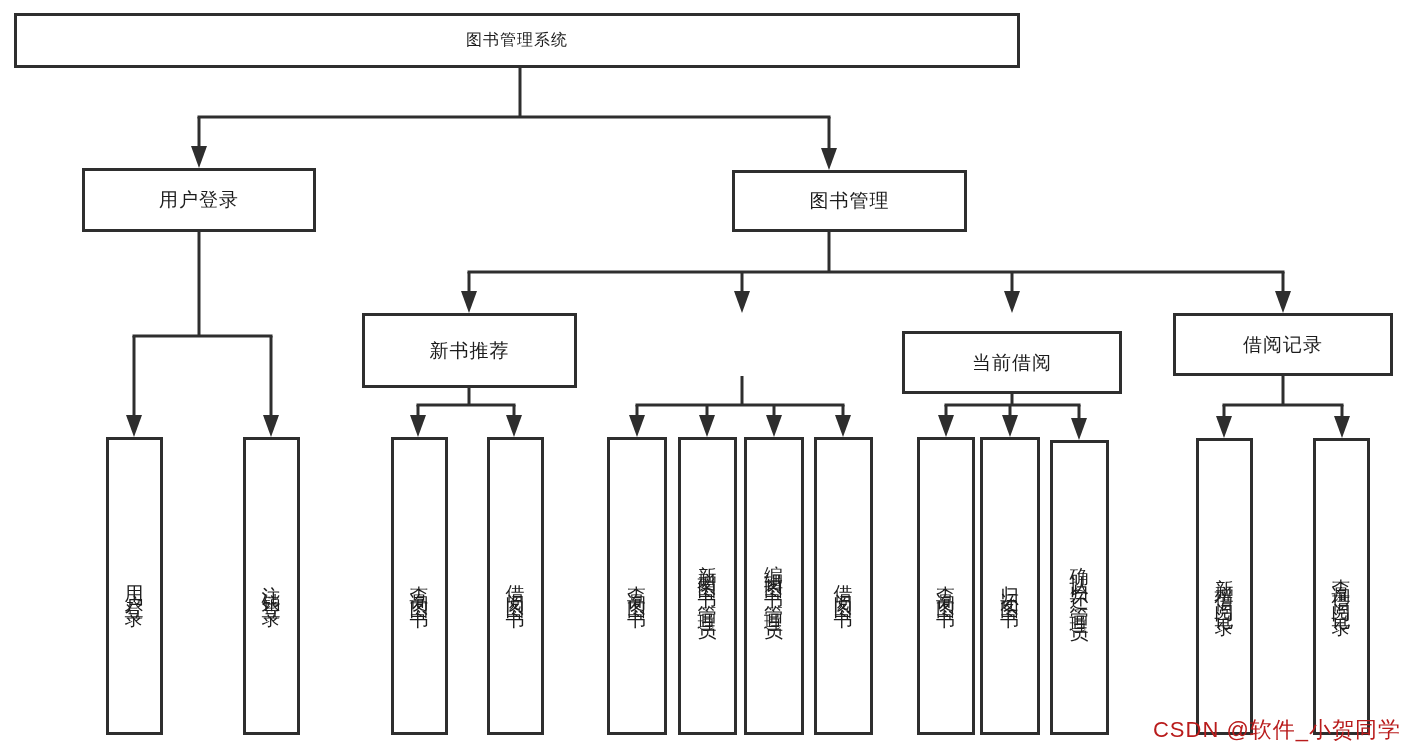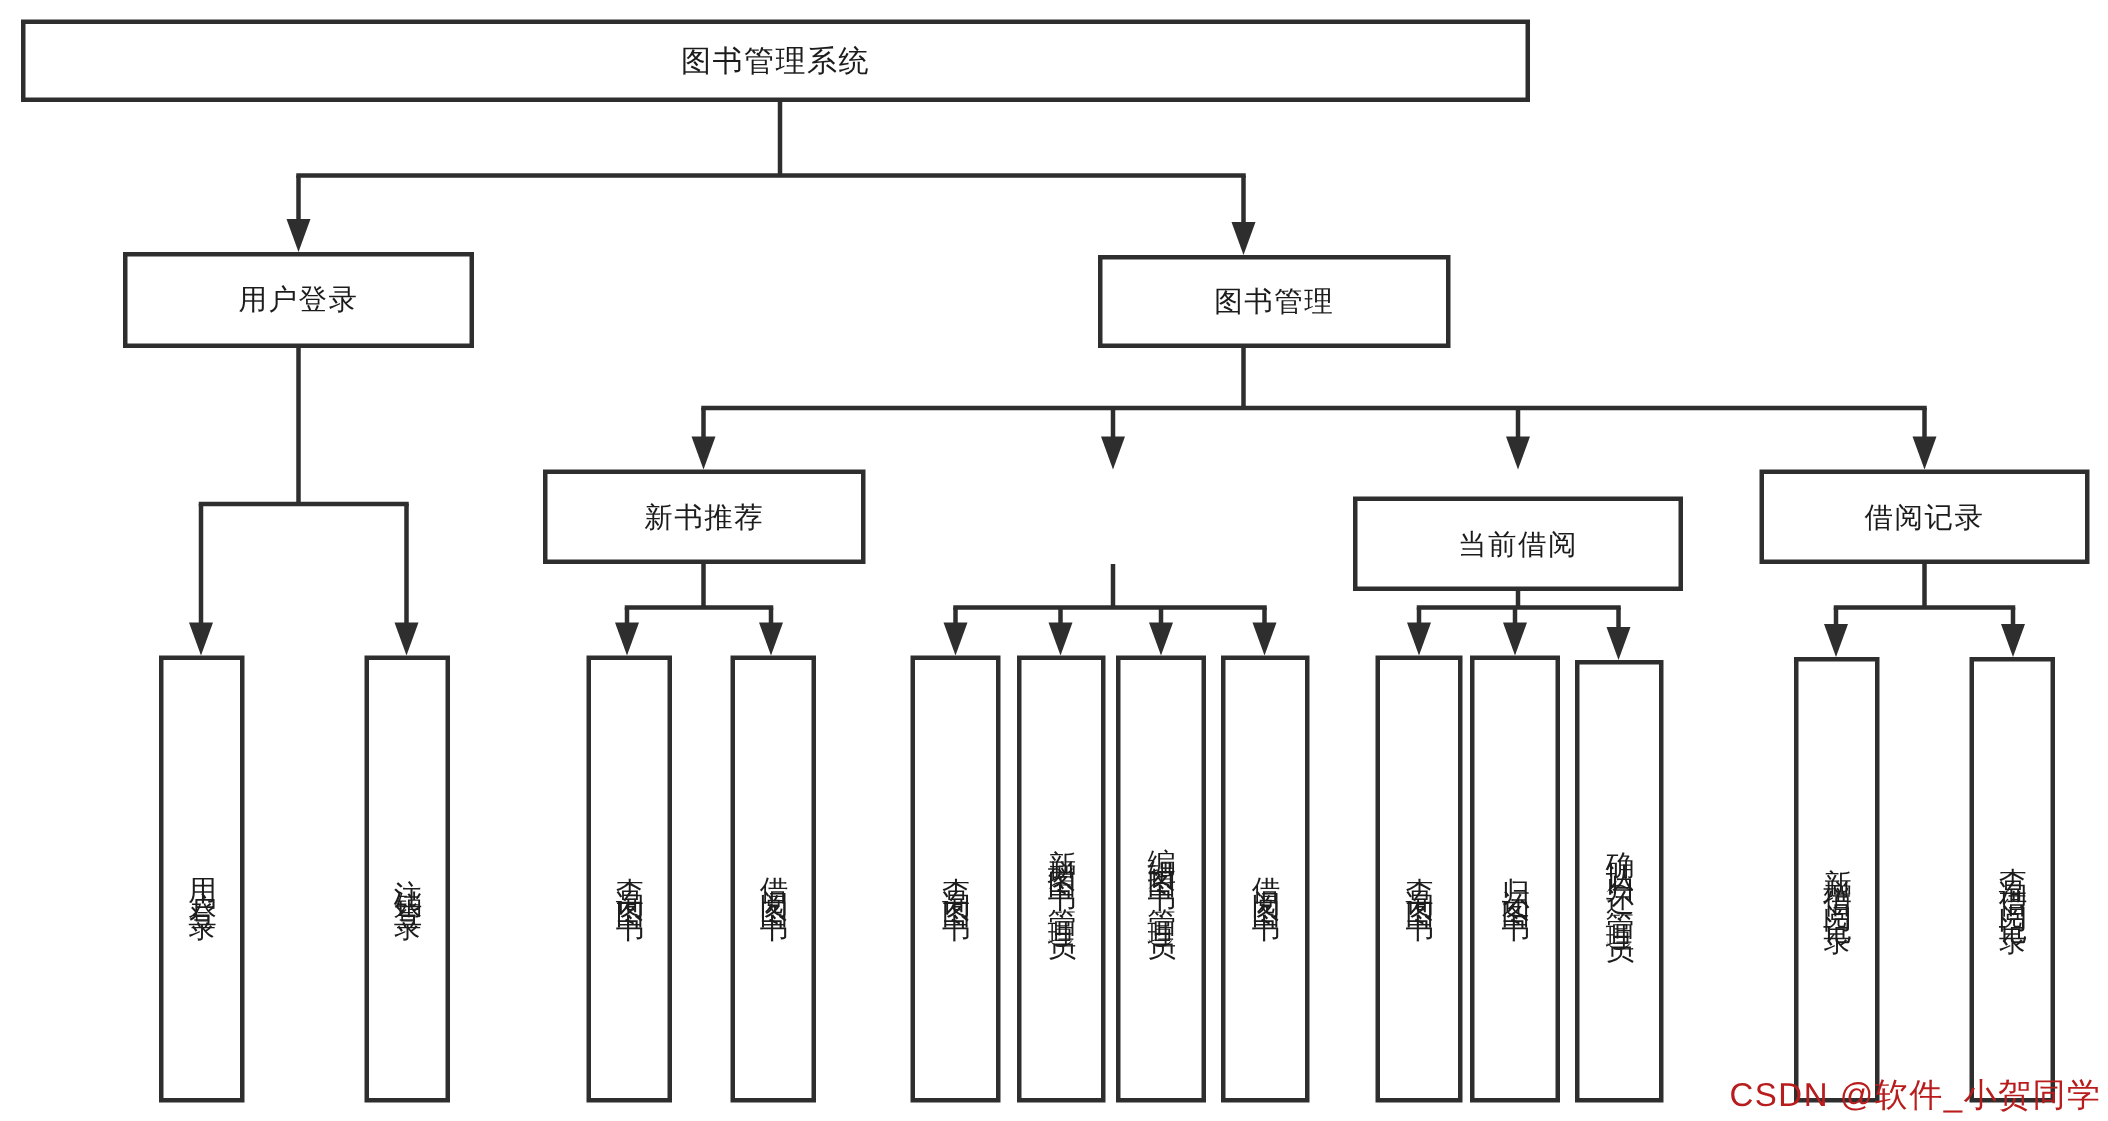--- a/index.html
+++ b/index.html
@@ -30,21 +30,21 @@
     align-items: center;
     justify-content: center;
     color: #1c1c1c;
     z-index: 2;
   }
   .hnode {
     font-size: 19px;
     letter-spacing: 1px;
   }
   .root {
-    font-size: 20px;
+    font-size: 16px;
     font-family: Liberation Mono, monospace;
   }
   .leaf > span {
     writing-mode: vertical-rl;
     text-orientation: mixed;
     font-size: 19px;
     letter-spacing: 8px;
     line-height: 1;
   }
   .watermark {
@@ -116,21 +116,21 @@
       <polygon points="1216,416 1232,416 1224,438" fill="#2e2e2e"></polygon>
       <line x1="1342" y1="405" x2="1342" y2="420" stroke="#2e2e2e" stroke-width="3"></line>
       <polygon points="1334,416 1350,416 1342,438" fill="#2e2e2e"></polygon>
     </svg>
 
   <div class="node hnode root" style="left:14px; top:13px; width:1006px; height:55px">图书管理系统</div>
 
   <div class="node hnode" style="left:82px; top:168px; width:234px; height:64px">用户登录</div>
   <div class="node hnode" style="left:732px; top:170px; width:235px; height:62px">图书管理</div>
 
-  <div class="node hnode" style="left:362px; top:313px; width:215px; height:63px">新书推荐</div>
+  <div class="node hnode" style="left:362px; top:313px; width:215px; height:75px">新书推荐</div>
   <div class="node hnode" style="left:902px; top:331px; width:220px; height:63px">当前借阅</div>
   <div class="node hnode" style="left:1173px; top:313px; width:220px; height:63px">借阅记录</div>
 
   <div class="node leaf" style="left:106px; top:437px; width:57px; height:298px">
       <span>用户登录</span>
     </div>
   <div class="node leaf" style="left:243px; top:437px; width:57px; height:298px">
       <span>注销登录</span>
     </div>
 

